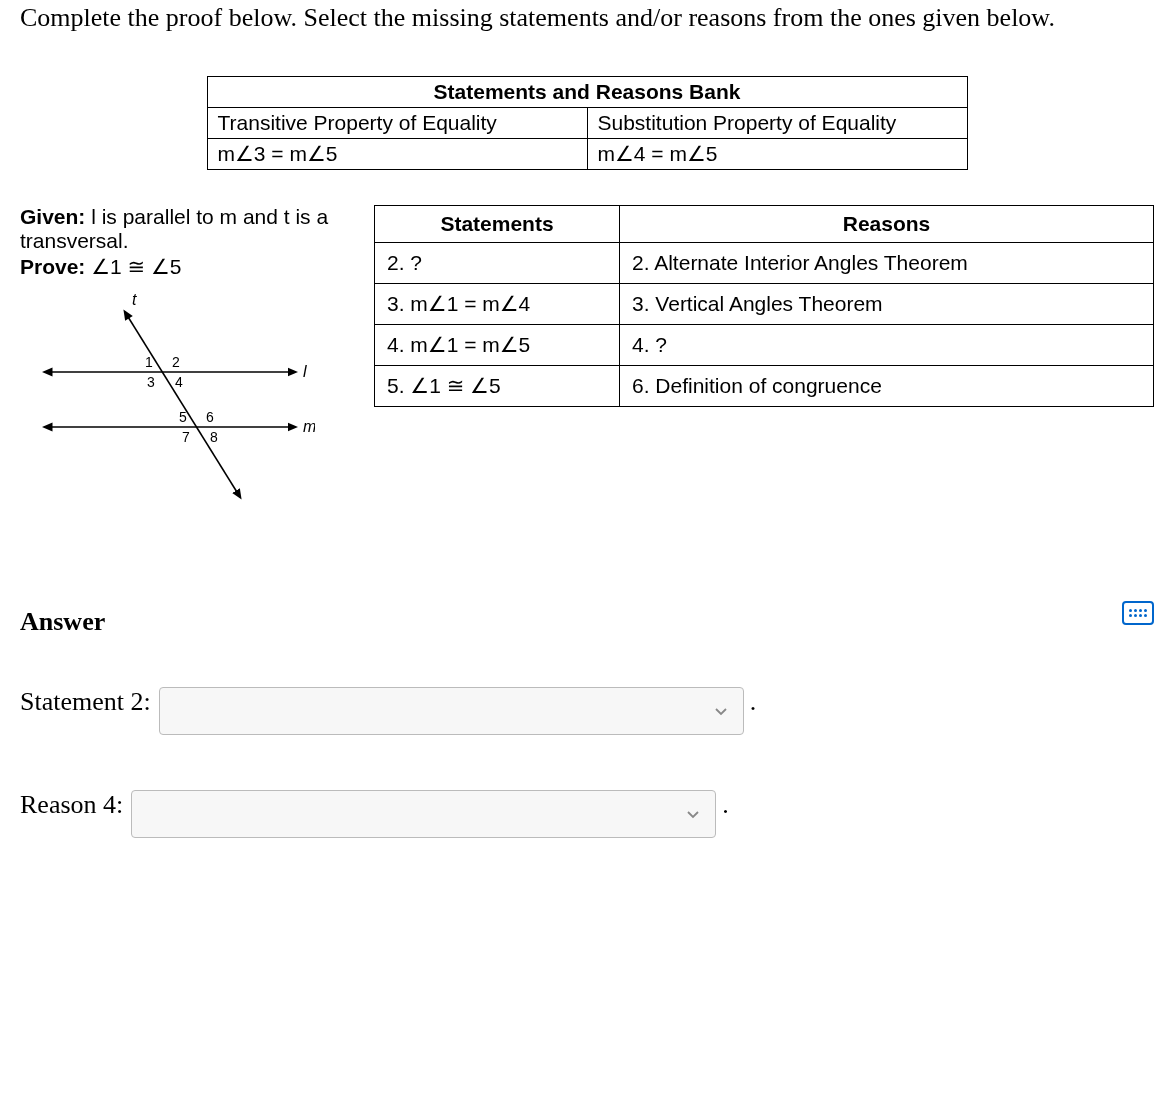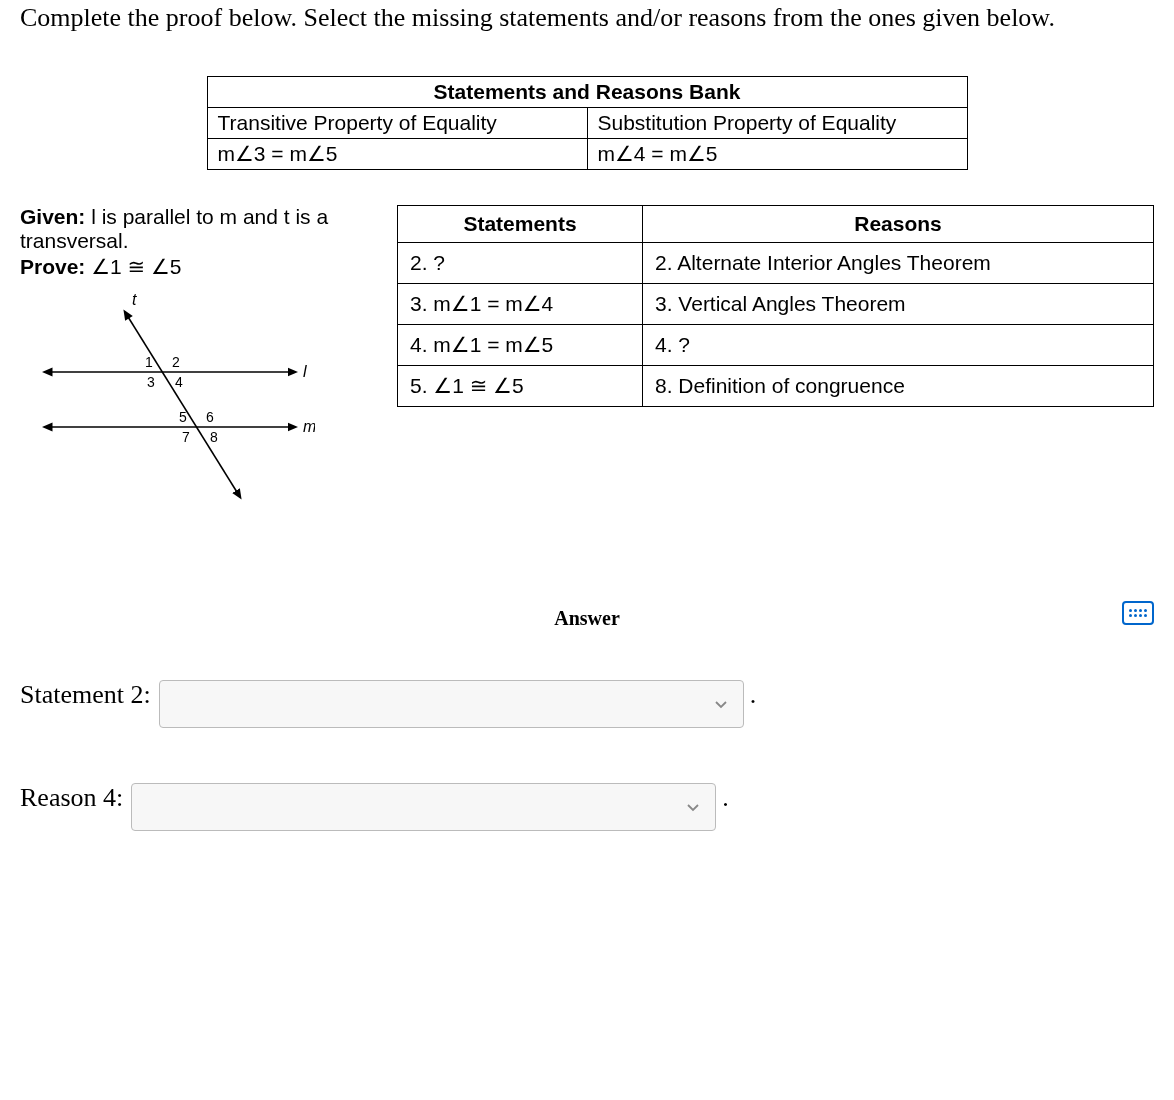--- a/index.html
+++ b/index.html
@@ -28,21 +28,21 @@
       text-align: center;
     }
     .bank-table td {
       border: 1.5px solid #000;
       padding: 3px 10px;
       text-align: left;
       width: 380px;
     }
     .main-area {
       display: flex;
-      gap: 31px;
+      gap: 8px;
       align-items: flex-start;
       margin-bottom: 90px;
     }
     .left-col {
       width: 335px;
       font-family: Tahoma, Arial, sans-serif;
       font-size: 21px;
     }
     .given { margin-bottom: 2px; }
     .prove { margin-bottom: 8px; }
@@ -67,24 +67,23 @@
     .proof-table td {
       border: 1.5px solid #000;
       padding: 8px 12px;
       text-align: left;
     }
     .proof-table td:first-child { width: 245px; }
     .answer-section {
       position: relative;
     }
     .answer-heading {
-      font-size: 20px;
+      font-size: 26px;
       font-weight: bold;
       margin-bottom: 50px;
-      text-align: center;
     }
     .answer-row {
       display: flex;
       align-items: flex-start;
       margin-bottom: 55px;
       font-size: 26px;
     }
     .answer-label {
       margin-right: 8px;
     }
@@ -201,21 +200,21 @@
     <tr>
       <td>3. m∠1 = m∠4</td>
       <td>3. Vertical Angles Theorem</td>
     </tr>
     <tr>
       <td>4. m∠1 = m∠5</td>
       <td>4. ?</td>
     </tr>
     <tr>
       <td>5. ∠1 ≅ ∠5</td>
-      <td>8. Definition of congruence</td>
+      <td>6. Definition of congruence</td>
     </tr>
   </tbody>
     </table>
 </div>
 
 <div class="answer-section">
   <div class="keypad-icon">
     <div class="keypad-dots">
         <span></span>
         <span></span>

